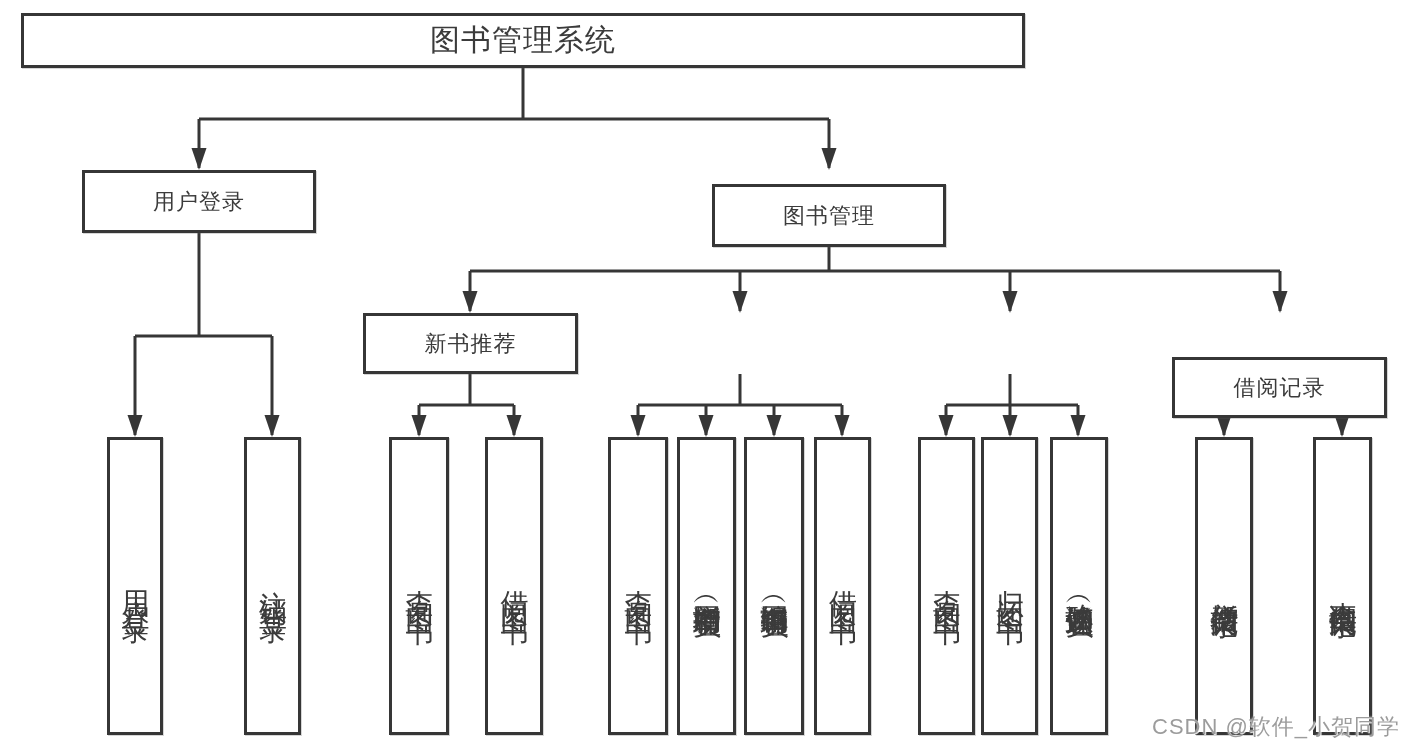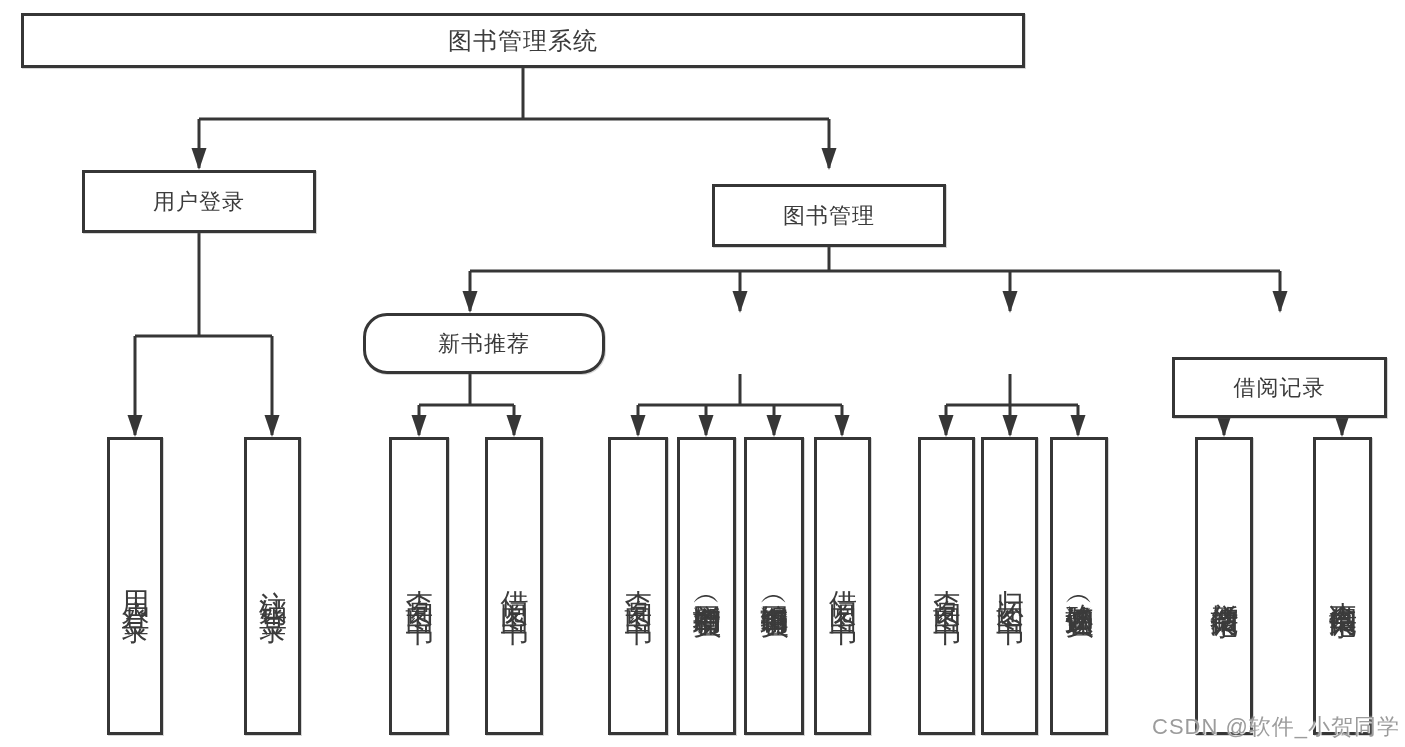--- a/index.html
+++ b/index.html
@@ -26,21 +26,21 @@
     color:var(--text);
     z-index:2;
     box-shadow:1px 1px 0 rgba(90,90,90,.25);
   }
   .hlabel{
     font-size:22px;
     letter-spacing:1px;
     white-space:nowrap;
     color:var(--text);
   }
-  .root-label{font-size:24px;}
+  .root-label{font-size:30px;}
   .vbox span{
     writing-mode:vertical-rl;
     text-orientation:mixed;
     font-size:28px;
     letter-spacing:9px;
     color:var(--text);
     line-height:1;
   }
   .vbox span.mid{letter-spacing:2px;}
   .vbox span.long{letter-spacing:1px;}
@@ -98,21 +98,21 @@
     <span class="hlabel root-label">图书管理系统</span>
   </div>
 
   <div class="box" style="left:82px;top:170px;width:234px;height:63px;">
     <span class="hlabel">用户登录</span>
   </div>
   <div class="box" style="left:712px;top:184px;width:234px;height:63px;">
     <span class="hlabel">图书管理</span>
   </div>
 
-  <div class="box" style="left:363px;top:313px;width:242px;height:61px;border-radius:24px;">
+  <div class="box" style="left:363px;top:313px;width:215px;height:61px;">
     <span class="hlabel">新书推荐</span>
   </div>
   <div class="box" style="left:1172px;top:313px;width:215px;height:61px;margin-top:44px;">
     <span class="hlabel">借阅记录</span>
   </div>
 
   <div class="box vbox" style="left:107px;top:437px;width:56px;height:298px;">
     <span>用户登录</span>
   </div>
   <div class="box vbox" style="left:244px;top:437px;width:57px;height:298px;">

